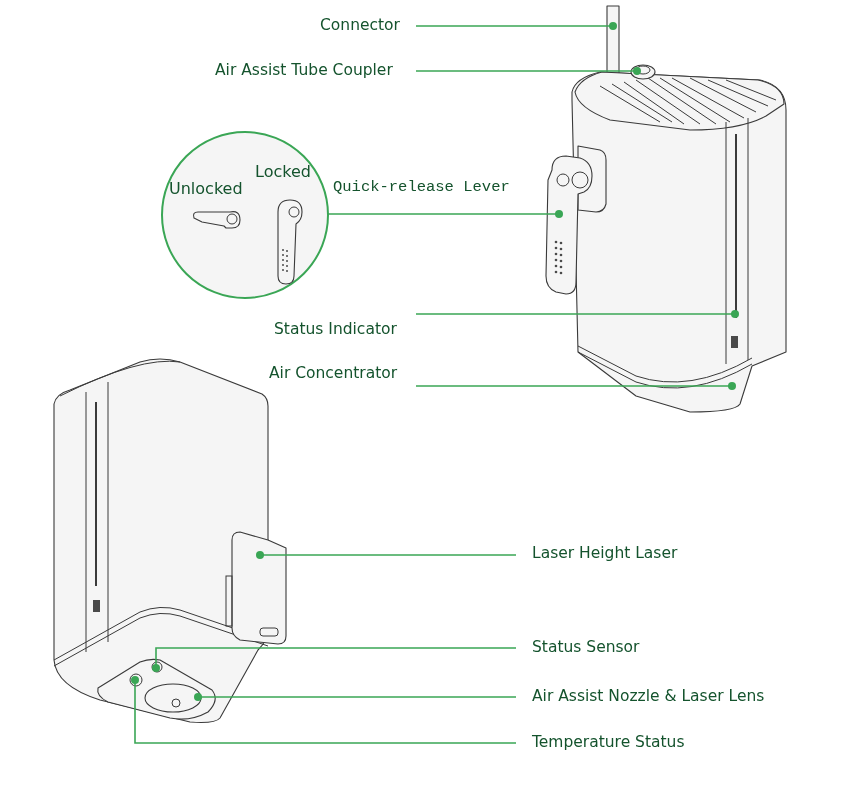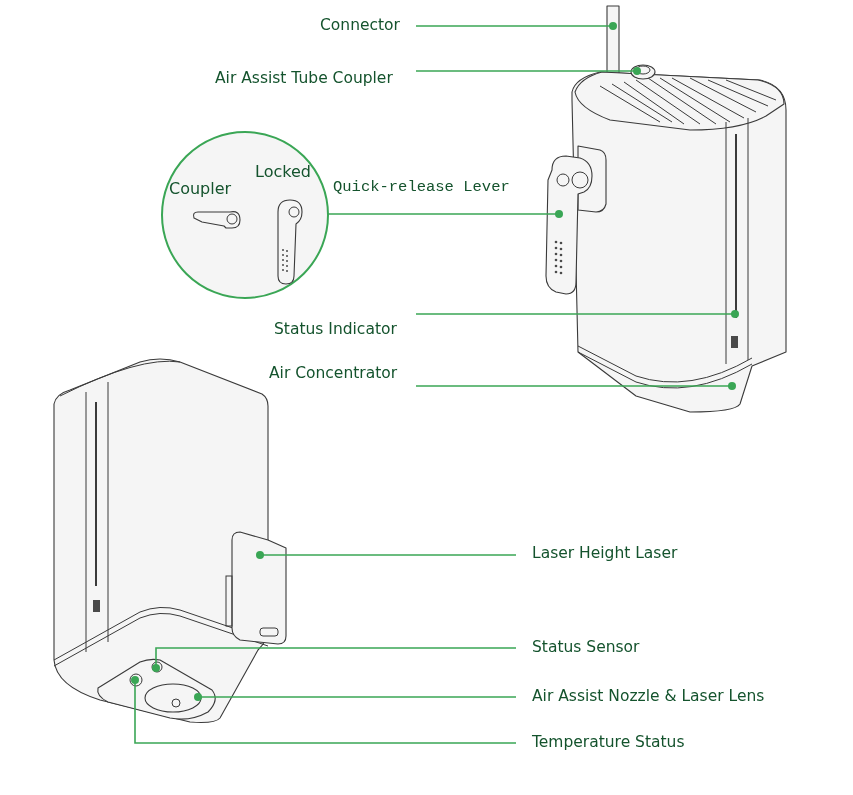--- a/index.html
+++ b/index.html
@@ -138,23 +138,23 @@
 
     <line class="leader" x1="198" y1="697" x2="516" y2="697"></line>
     <circle class="dot" cx="198" cy="697" r="4"></circle>
 
     <polyline class="leader" points="135,680 135,743 516,743"></polyline>
     <circle class="dot" cx="135" cy="680" r="4"></circle>
   </g>
 </svg>
 
 <div class="label" style="left:320px; top:18px;">Connector</div>
-<div class="label" style="left:215px; top:71px;">Air Assist Tube Coupler</div>
+<div class="label" style="left:215px; top:63px;">Air Assist Tube Coupler</div>
 <div class="label" style="left:333px; top:180px;font-family:Liberation Mono, monospace;">Quick-release Lever</div>
 <div class="label" style="left:274px; top:306px;margin-top:16px;">Status Indicator</div>
 <div class="label" style="left:269px; top:366px;">Air Concentrator</div>
 <div class="label" style="left:532px; top:546px;">Laser Height Laser</div>
 <div class="label" style="left:532px; top:640px;">Status Sensor</div>
 <div class="label" style="left:532px; top:689px;">Air Assist Nozzle &amp; Laser Lens</div>
 <div class="label" style="left:532px; top:735px;">Temperature Status</div>
 
-<div class="label" style="left:169px; top:181px; font-size:16px;">Coupler</div>
+<div class="label" style="left:169px; top:181px; font-size:16px;">Unlocked</div>
 <div class="label" style="left:255px; top:164px; font-size:16px;">Locked</div>
 
 </body></html>

